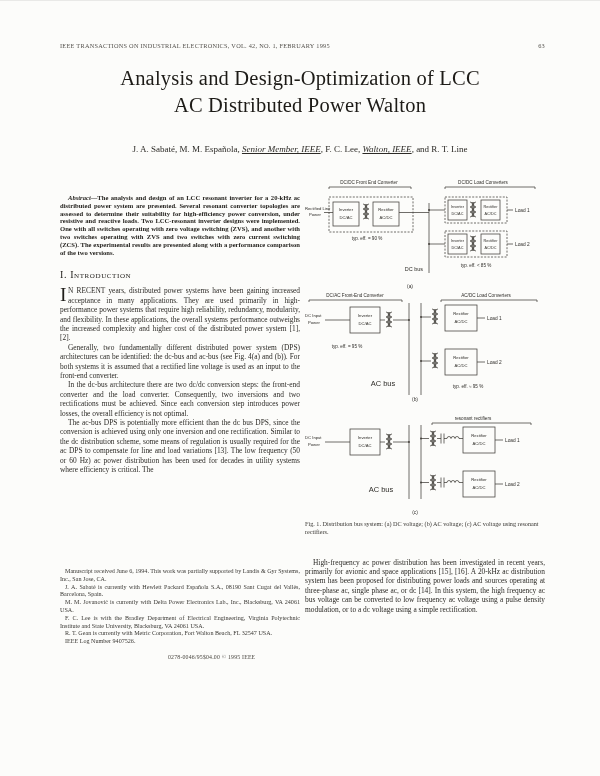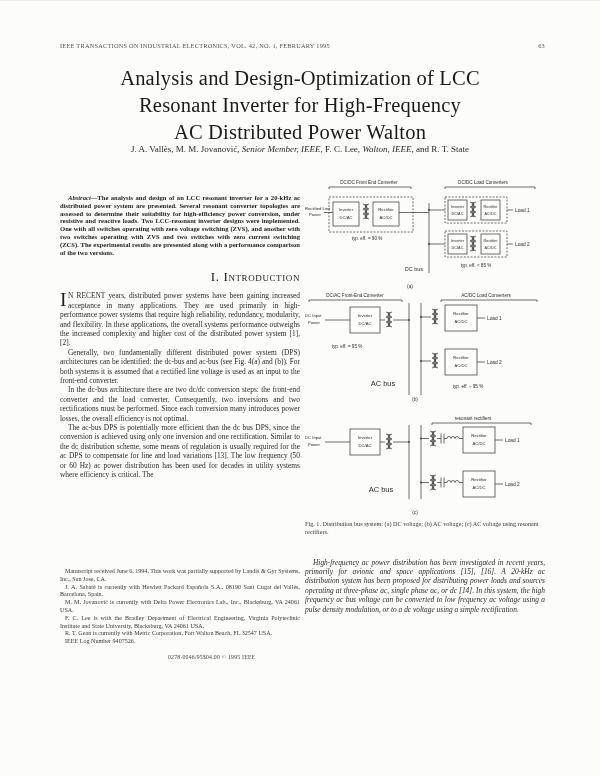--- a/index.html
+++ b/index.html
@@ -17,32 +17,32 @@
   
   .title {
     position:absolute; top:64px; left:45px; width:510px;
     text-align:center; font-size:20.5px; line-height:27px;
     color:#1d1b17; letter-spacing:.2px;
   }
   .authors {
     position:absolute; top:143px; left:45px; width:510px;
     text-align:center; font-size:9px; color:#2c2a26;
   }
-  .authors .it { font-style:italic; }
+  .authors .it { font-style:italic;text-decoration:underline; }
   
   .col-left  { position:absolute; left:60px;  top:193px; width:240px; }
   .col-right { position:absolute; left:305px; top:176px; width:240px; }
   .abstract {
     font-size:6.6px; line-height:7.8px; font-weight:bold;
     text-align:justify; text-indent:8px; margin:0; color:#262420;
   }
   .abstract .ab-label { font-style:italic; }
   .sec-head {
-    margin:13px 0 6px 0; text-align:right;
-    font-size:13px; font-variant:small-caps; letter-spacing:.6px; color:#23211d;
+    margin:13px 0 6px 0; text-align:left;
+    font-size:10px; font-variant:small-caps; letter-spacing:.6px; color:#23211d;
   }
   .body-p {
     font-size:7.4px; line-height:9.4px; text-align:justify;
     margin:0; text-indent:8px; color:#2c2a26;
   }
   .body-p.first { text-indent:0; }
   .dropcap {
     float:left; font-size:19.5px; line-height:16.5px;
     padding:1px 1.5px 0 0; color:#201e1a;
   }
@@ -61,53 +61,52 @@
     fill:#2e2c28; stroke:none;
     font-family:"Liberation Sans", sans-serif;
   }
   .t38{font-size:3.8px} .t42{font-size:4.2px} .t46{font-size:4.6px}
   .t48{font-size:4.8px} .t55{font-size:5.5px} .t75{font-size:7.5px}
   .mid{text-anchor:middle} .end{text-anchor:end}
   .fig-caption {
     margin-top:3px; font-size:6.2px; line-height:7.8px;
     color:#3a3834; text-align:left;
   }
-  .col-right .body-p { margin-top:22px;font-style:italic; }
+  .col-right .body-p { margin-top:22px; }
   
   .footer {
     position:absolute; left:168px; top:653px;
     font-size:5.8px; letter-spacing:.2px; color:#48453f;
   }
 </style>
 </head>
 <body>
 
 <div class="page">
 
   <div class="runhead">
     <span>IEEE TRANSACTIONS ON INDUSTRIAL ELECTRONICS, VOL. 42, NO. 1, FEBRUARY 1995</span>
     <span>63</span>
   </div>
 
   <div class="title">
     <div>Analysis and Design-Optimization of LCC</div>
-    <div>Resonant Inverter for High-Frequency</div>
     <div>AC Distributed Power Walton</div>
   </div>
 
-  <div class="authors"><span>J. A. Vallès, M. M. Jovanović, </span><span class="it">Senior Member, IEEE</span><span>, F. C. Lee, </span><span class="it">Walton, IEEE</span><span>, and R. T. State</span></div>
+  <div class="authors"><span>J. A. Sabaté, M. M. Española, </span><span class="it">Senior Member, IEEE</span><span>, F. C. Lee, </span><span class="it">Walton, IEEE</span><span>, and R. T. Line</span></div>
 
   <div class="col-left">
     <p class="abstract"><span class="ab-label">Abstract—</span><span>The analysis and design of an LCC resonant inverter for a 20-kHz ac distributed power system are presented. Several resonant converter topologies are assessed to determine their suitability for high-efficiency power conversion, under resistive and reactive loads. Two LCC-resonant inverter designs were implemented. One with all switches operating with zero voltage switching (ZVS), and another with two switches operating with ZVS and two switches with zero current switching (ZCS). The experimental results are presented along with a performance comparison of the two versions.</span></p>
 
     <div class="sec-head">I. Introduction</div>
 
     <p class="body-p first"><span class="dropcap">I</span><span>N RECENT years, distributed power systems have been gaining increased acceptance in many applications. They are used primarily in high-performance power systems that require high reliability, redundancy, modularity, and flexibility. In these applications, the overall systems performance outweighs the increased complexity and higher cost of the distributed power system [1], [2].</span></p>
     <p class="body-p">Generally, two fundamentally different distributed power system (DPS) architectures can be identified: the dc-bus and ac-bus (see Fig. 4(a) and (b)). For both systems it is assumed that a rectified line voltage is used as an input to the front-end converter.</p>
-    <p class="body-p">In the dc-bus architecture there are two dc/dc conversion steps: the front-end converter and the load converter. Consequently, two inversions and two rectifications must be performed. Since each conversion many introduces power losses, the overall efficiency is not optimal.</p>
+    <p class="body-p">In the dc-bus architecture there are two dc/dc conversion steps: the front-end converter and the load converter. Consequently, two inversions and two rectifications must be achieved. Since each conversion step introduces power losses, the overall efficiency is not optimal.</p>
     <p class="body-p">The ac-bus DPS is potentially more efficient than the dc bus DPS, since the conversion is achieved using only one inversion and one rectification. Similar to the dc distribution scheme, some means of regulation is usually required for the ac DPS to compensate for line and load variations [13]. The low frequency (50 or 60 Hz) ac power distribution has been used for decades in utility systems where efficiency is critical. The</p>
   </div>
 
   <div class="col-right">
     <svg class="fig-svg" width="240" height="340" viewBox="0 0 240 340">
       <defs>
         <g id="xfmr">
           <path d="M1,0 a2.5,2.5 0 0 1 0,5 a2.5,2.5 0 0 1 0,5 a2.5,2.5 0 0 1 0,5"></path>
           <line x1="3.4" y1="0" x2="3.4" y2="15"></line>
           <line x1="4.6" y1="0" x2="4.6" y2="15"></line>

